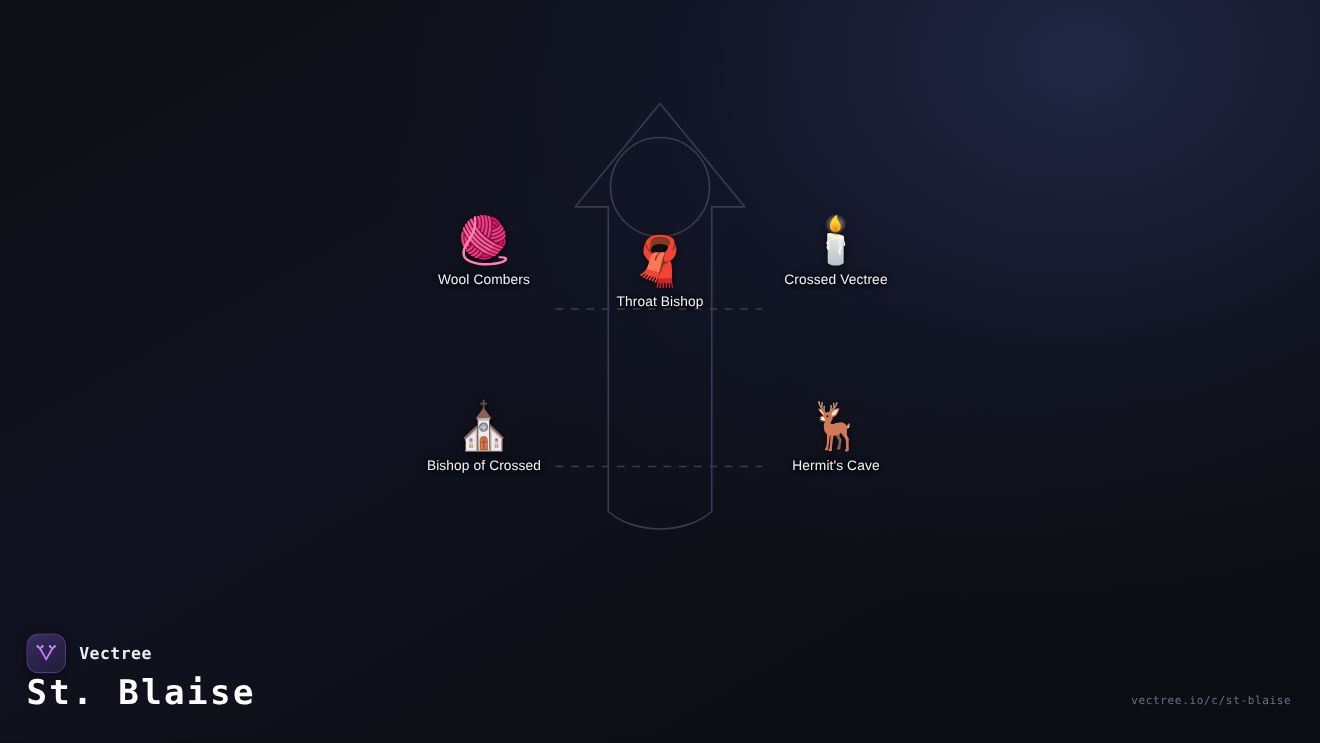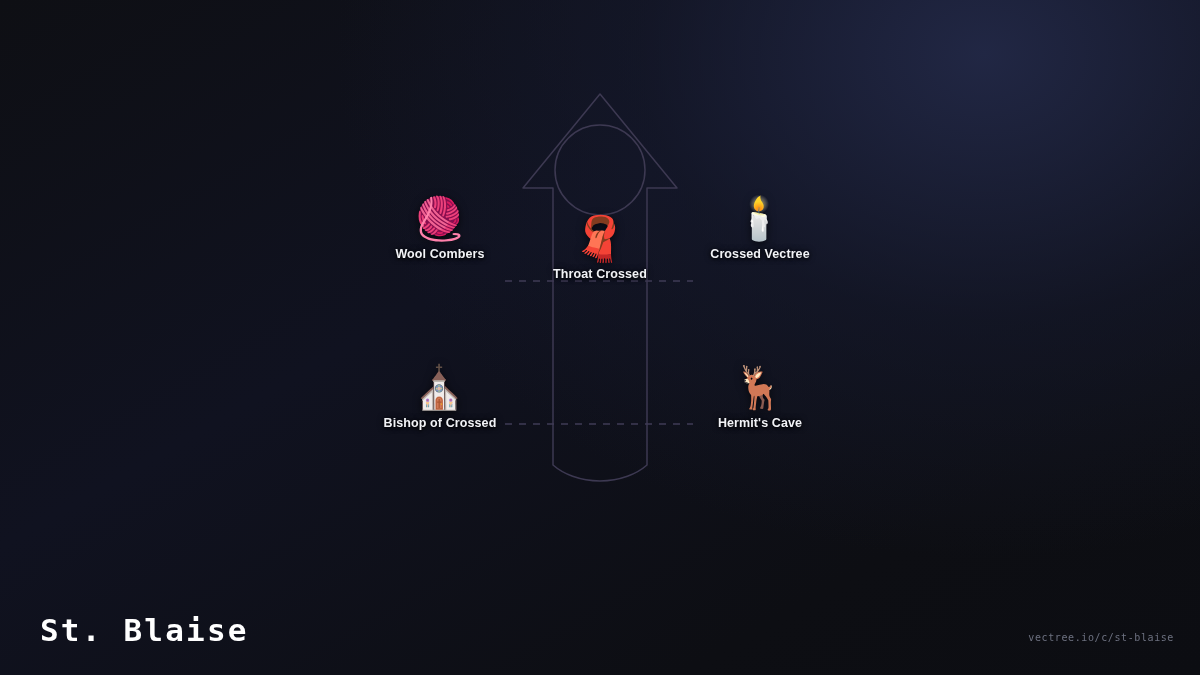--- a/index.html
+++ b/index.html
@@ -44,21 +44,21 @@
     height:48px;
     display:flex;
     align-items:center;
     justify-content:center;
     filter:drop-shadow(0 2px 4px rgba(0,0,0,0.65));
     user-select:none;
   }
   .node-label {
     margin-top:4px;
     font-size:12.5px;
-    font-weight:700;
+    font-weight:400;
     color:#f2f3f7;
     letter-spacing:0.1px;
     text-align:center;
     white-space:nowrap;
     text-shadow:0 1px 3px rgba(0,0,0,0.9), 0 0 6px rgba(0,0,0,0.8);
   }
 
   .node.center .node-emoji { font-size:44px; }
 
   
@@ -93,21 +93,20 @@
   }
   #page-title {
     position:absolute;
     left:24px; top:52px;
     font-family:"DejaVu Sans Mono", "Liberation Mono", monospace;
     font-size:31px;
     font-weight:700;
     color:#ffffff;
     letter-spacing:2.2px;
     white-space:nowrap;
-    margin-left:16px;
   }
   #footer-url {
     position:absolute;
     right:26px; bottom:32px;
     font-family:"DejaVu Sans Mono", "Liberation Mono", monospace;
     font-size:10px;
     color:#6d7180;
     letter-spacing:0.6px;
     white-space:nowrap;
   }
@@ -134,39 +133,59 @@
     <line x1="505" y1="424" x2="693" y2="424" stroke="#3f3b55" stroke-width="1.4" stroke-dasharray="7 7" stroke-linecap="butt"></line>
   </svg>
 
   <div class="node" style="left:440px; top:228px;">
     <div class="node-emoji">🧶</div>
     <div class="node-label">Wool Combers</div>
   </div>
 
   <div class="node center" style="left:600px; top:248px;">
     <div class="node-emoji">🧣</div>
-    <div class="node-label">Throat Crossed</div>
+    <div class="node-label">Throat Bishop</div>
   </div>
 
   <div class="node" style="left:760px; top:228px;">
     <div class="node-emoji">🕯️</div>
     <div class="node-label">Crossed Vectree</div>
   </div>
 
   <div class="node" style="left:440px; top:397px;">
     <div class="node-emoji">⛪</div>
     <div class="node-label">Bishop of Crossed</div>
   </div>
 
   <div class="node" style="left:760px; top:397px;">
     <div class="node-emoji">🦌</div>
     <div class="node-label">Hermit's Cave</div>
   </div>
 
   <div id="footer">
 
+    <div id="brand">
+      <div id="logo-mark">
+        <svg width="22" height="22" viewBox="0 0 22 22" aria-hidden="true">
+          <g stroke="#c77dff" stroke-width="1.6" stroke-linecap="round" fill="none">
+            <path d="M 5.4 6.6 L 11 16.4 L 16.6 6.6"></path>
+            <path d="M 5.4 6.6 L 3.3 4.6"></path>
+            <path d="M 5.4 6.6 L 7.6 4.6"></path>
+            <path d="M 16.6 6.6 L 14.4 4.6"></path>
+            <path d="M 16.6 6.6 L 18.7 4.6"></path>
+          </g>
+          <g fill="#d79bff">
+            <circle cx="3.3" cy="4.6" r="1.05"></circle>
+            <circle cx="7.6" cy="4.6" r="1.05"></circle>
+            <circle cx="14.4" cy="4.6" r="1.05"></circle>
+            <circle cx="18.7" cy="4.6" r="1.05"></circle>
+          </g>
+        </svg>
+      </div>
+      <div id="brand-name">Vectree</div>
+    </div>
 
     <div id="page-title">St. Blaise</div>
 
     <div id="footer-url">vectree.io/c/st-blaise</div>
   </div>
 
 </div>
 
 </body></html>

